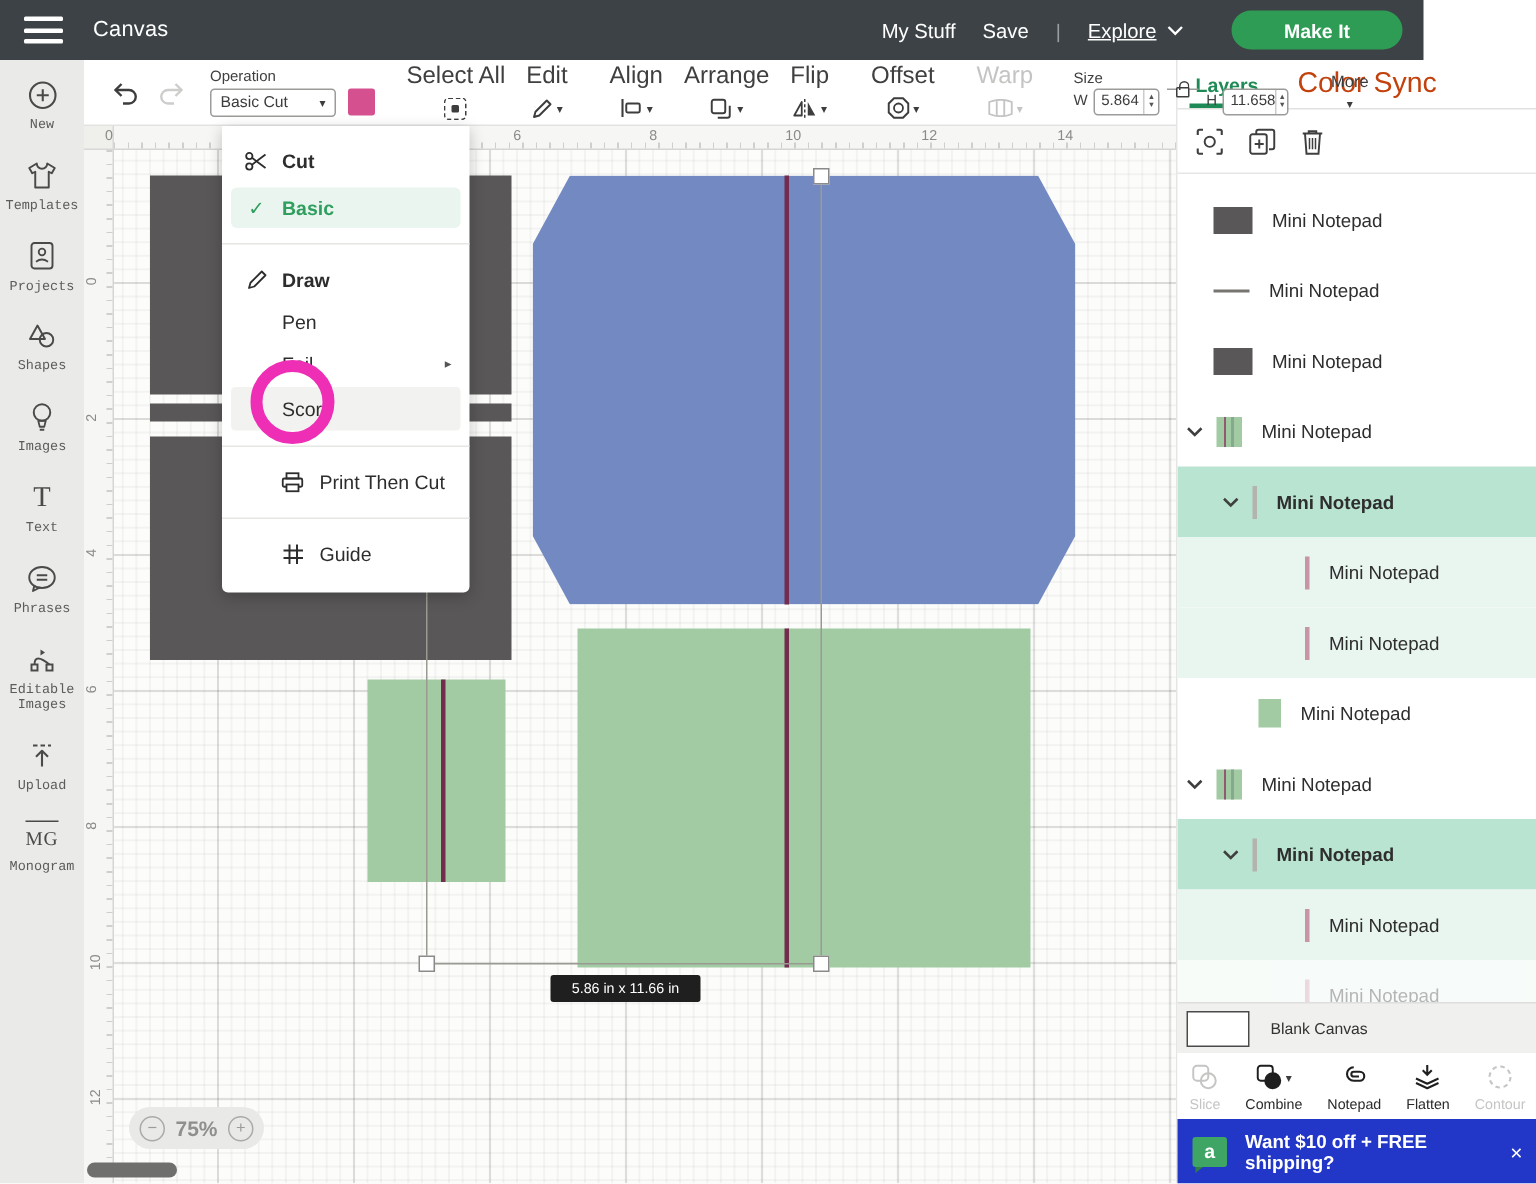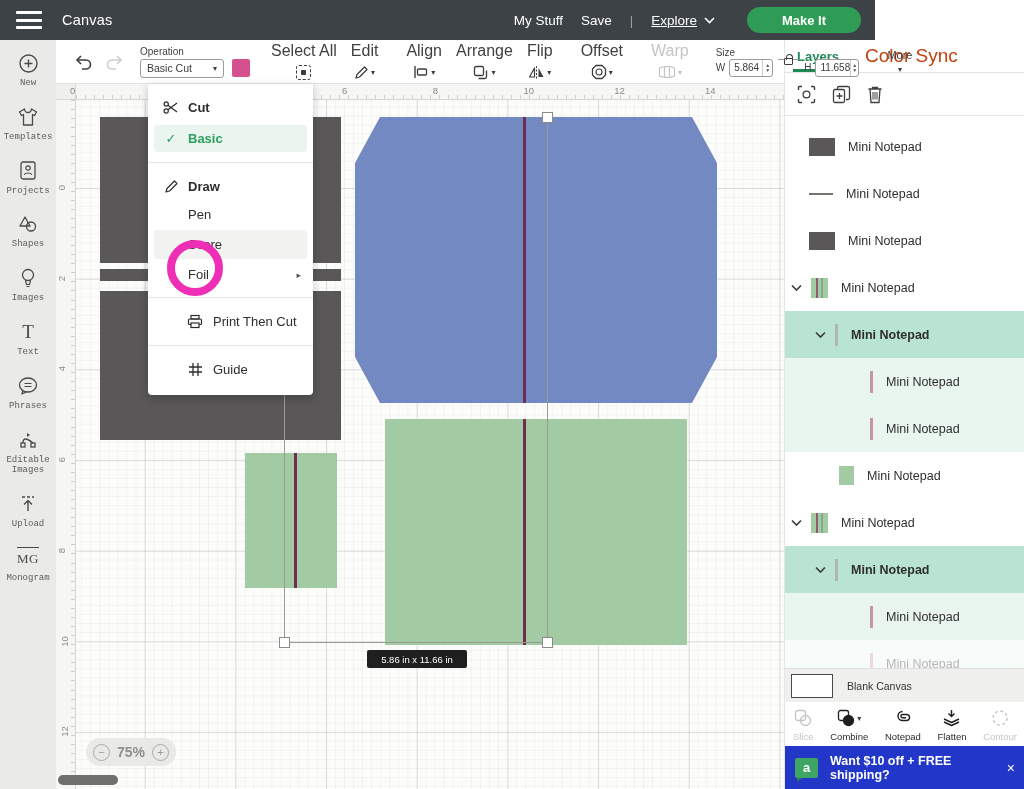--- a/index.html
+++ b/index.html
@@ -1,21 +1,21 @@
 <!DOCTYPE html>
 <html><head>
 <meta charset="utf-8">
 <style>
   * { margin:0; padding:0; box-sizing:border-box; }
   html,body { width:1024px; height:789px; overflow:hidden; }
   body { font-family:"Liberation Sans","DejaVu Sans",sans-serif; background:#fff; position:relative; }
   svg { display:block; }
 
   
-  #header { position:absolute; left:0; top:0; width:875px; height:40px; background:#3c4245; display:flex; align-items:center; z-index:70; }
+  #header { position:absolute; left:0; top:0; width:949px; height:40px; background:#3c4245; display:flex; align-items:center; z-index:70; }
   #hamburger { width:26px; height:18px; margin-left:16px; display:flex; flex-direction:column; justify-content:space-between; cursor:pointer; }
   #hamburger span { display:block; height:3px; background:#fff; border-radius:1px; }
   #header-title { color:#fff; font-size:14.5px; margin-left:20px; letter-spacing:.2px; }
   #header-right { margin-left:auto; display:flex; align-items:center; gap:18px; padding-right:10px; }
   .hlink { color:#fff; font-size:13.5px; cursor:pointer; }
   .hdivider { color:#9aa0a2; font-size:13px; }
   #explore { display:flex; align-items:center; gap:7px;text-decoration:underline; }
   #make-it { background:#2e9c55; color:#fff; font-size:13px; font-weight:bold; border:none; border-radius:17px; width:114px; height:26px; margin-left:14px; margin-right:4px; cursor:pointer; }
 
   
@@ -451,26 +451,26 @@
     <span class="micon">
         <svg width="15" height="15" viewBox="0 0 15 15">
           <path d="M2 13 L3 9.5 L10.5 2 L13 4.5 L5.5 12 Z" fill="none" stroke="#2d2d2d" stroke-width="1.2" stroke-linejoin="round"></path>
         </svg>
       </span>
     <span>Draw</span>
   </div>
   <div class="m-row m-sub">
     <span>Pen</span>
   </div>
-  <div class="m-row" id="m-score">
-    <span>Score</span>
-  </div>
   <div class="m-row m-sub" id="m-foil">
     <span>Foil</span>
     <span style="font-size:9px;color:#555;">▸</span>
+  </div>
+  <div class="m-row" id="m-score">
+    <span>Score</span>
   </div>
   <div class="m-div"></div>
   <div class="m-row m-iconsub">
     <span class="micon">
         <svg width="16" height="15" viewBox="0 0 16 15">
           <rect x="4" y="1.5" width="8" height="3.5" fill="none" stroke="#2d2d2d" stroke-width="1.2"></rect>
           <rect x="1.5" y="5" width="13" height="5.5" rx="1" fill="none" stroke="#2d2d2d" stroke-width="1.2"></rect>
           <rect x="4" y="9" width="8" height="4.5" fill="#fff" stroke="#2d2d2d" stroke-width="1.2"></rect>
         </svg>
       </span>

